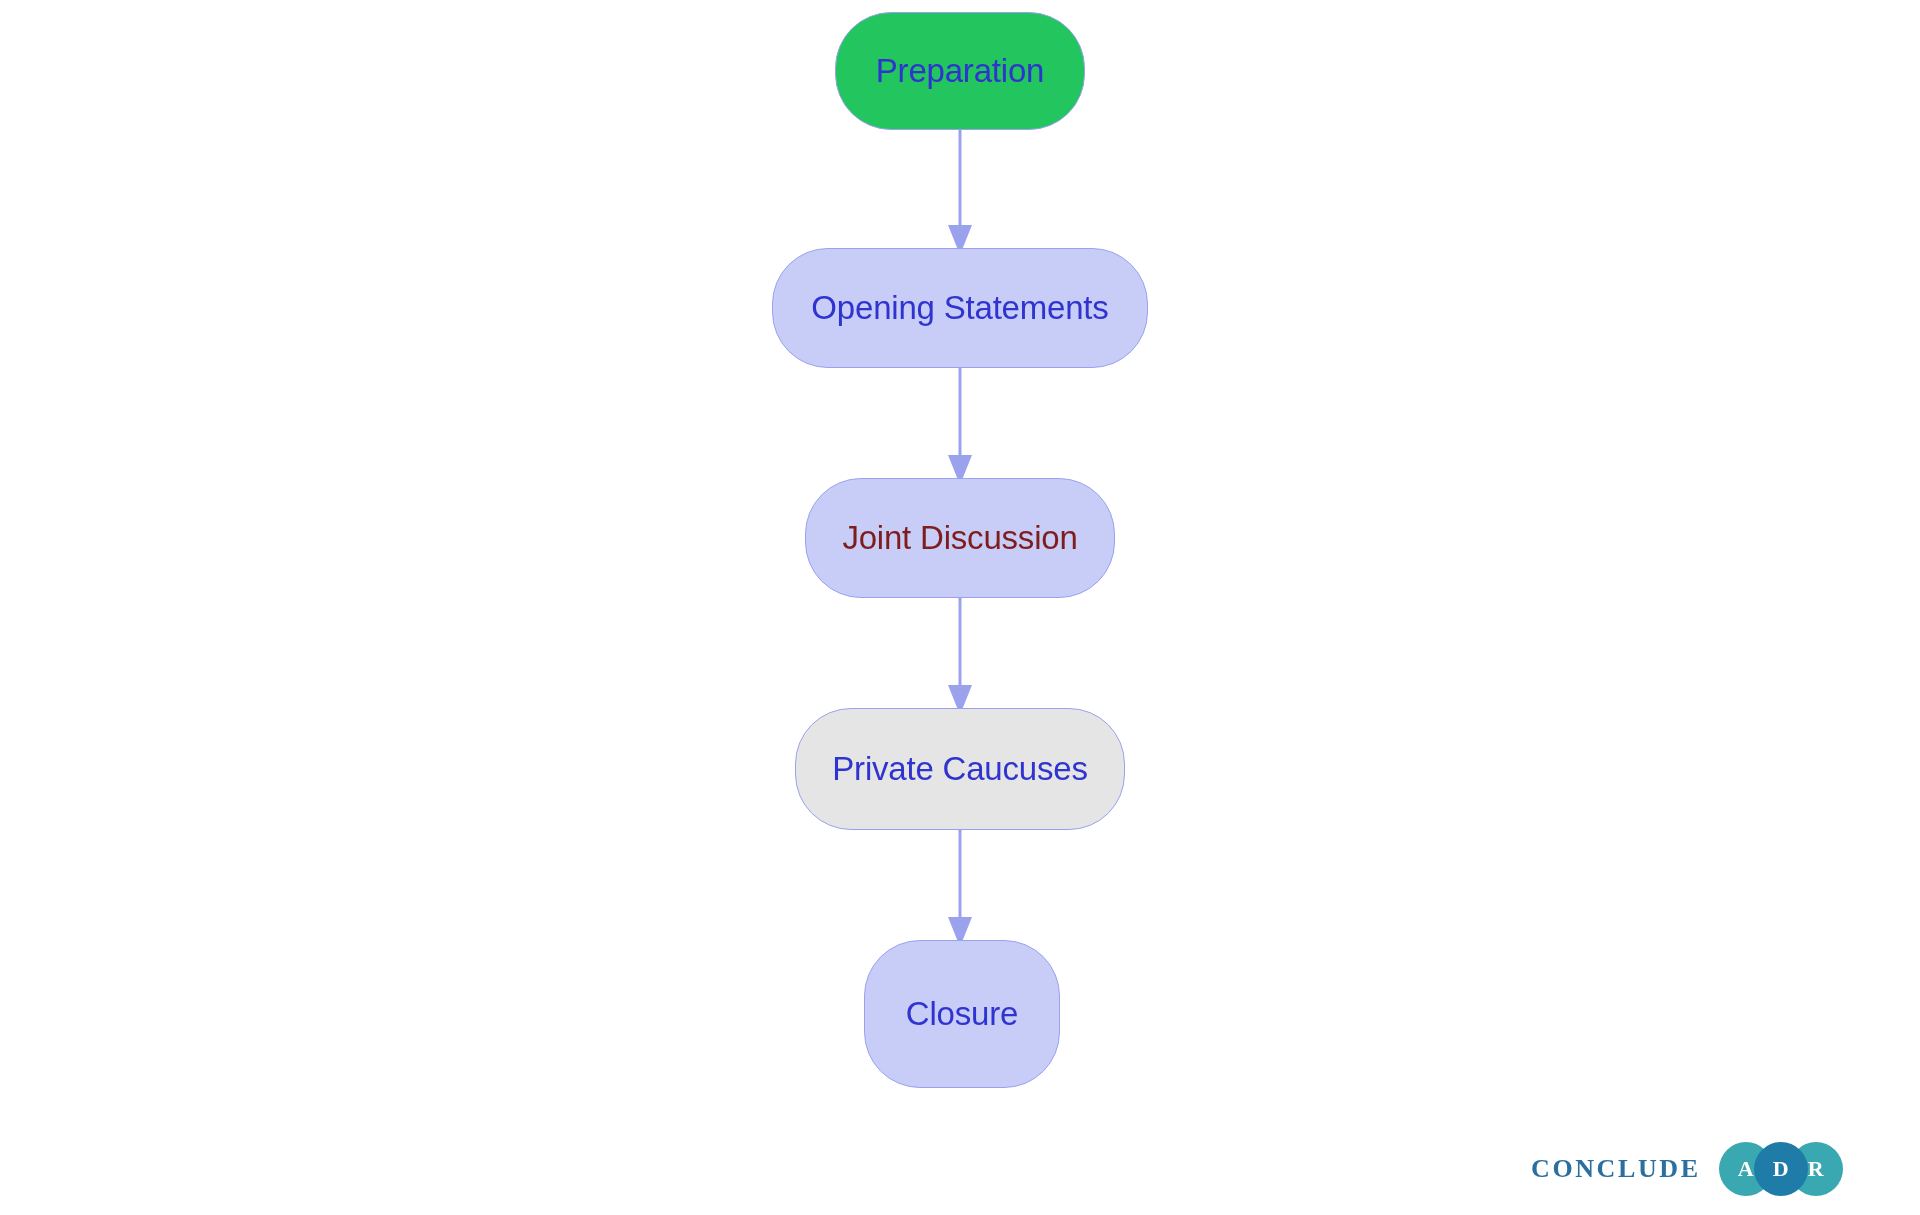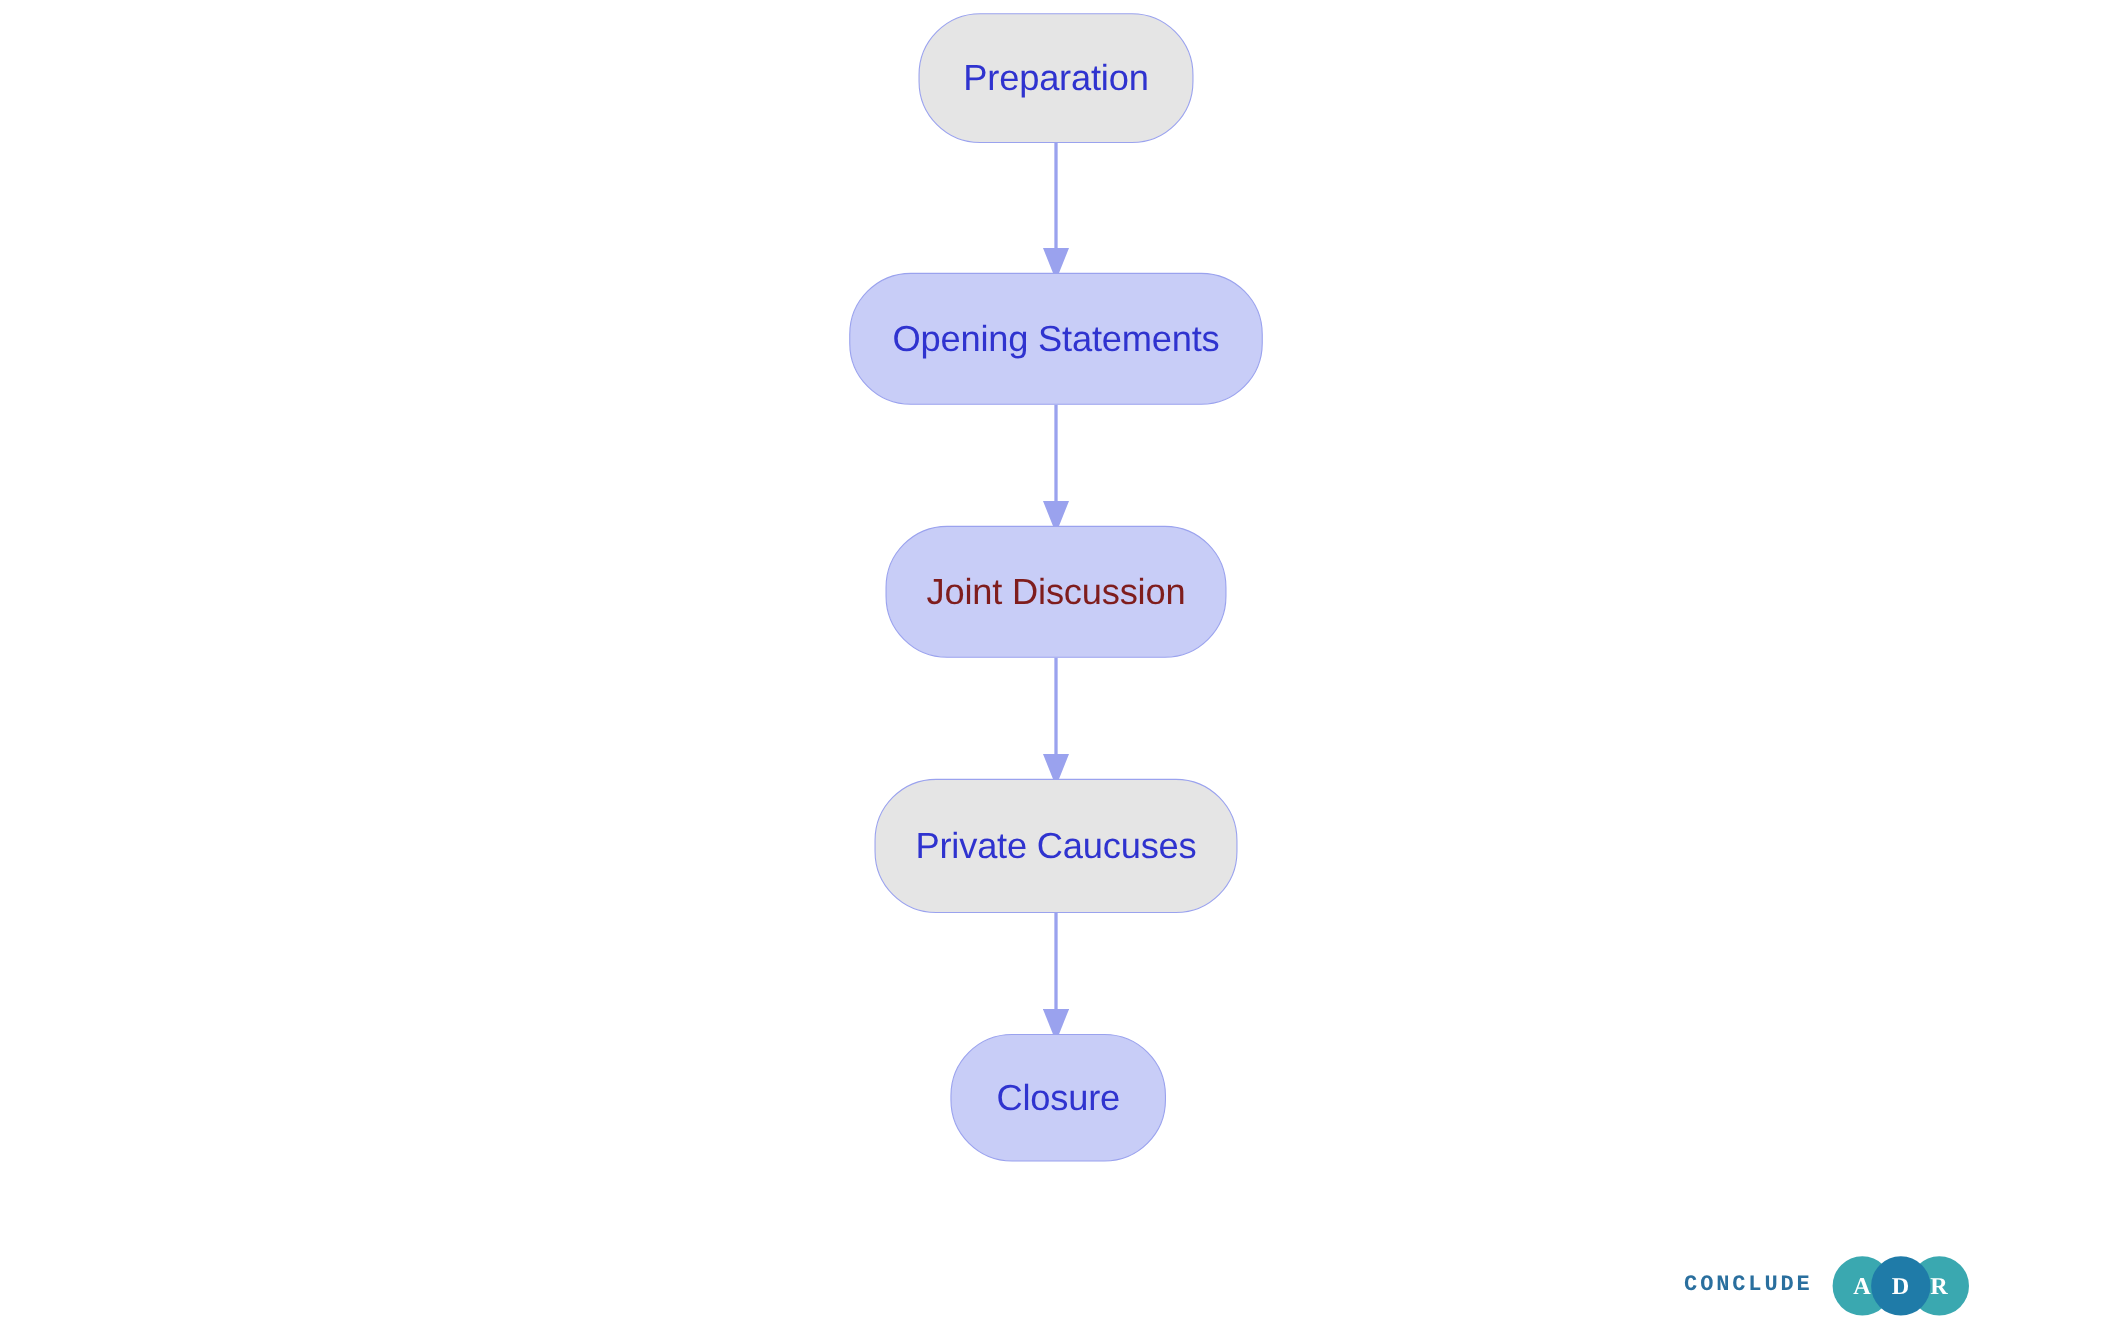--- a/index.html
+++ b/index.html
@@ -40,21 +40,21 @@
     font-weight: 400;
     letter-spacing: -0.2px;
     white-space: nowrap;
     user-select: none;
   }
 
   .node-1 { left: 835px; top: 12px;   width: 250px; height: 118px; }
   .node-2 { left: 772px; top: 248px;  width: 376px; height: 120px; justify-content: center; }
   .node-3 { left: 805px; top: 478px;  width: 310px; height: 120px; }
   .node-4 { left: 795px; top: 708px;  width: 330px; height: 122px; }
-  .node-5 { left: 864px; top: 940px;  width: 196px; height: 116px; text-align: center; }
+  .node-5 { left: 864px; top: 940px;  width: 196px; height: 148px; text-align: center; }
 
   
   #connectors {
     position: absolute;
     left: 0;
     top: 0;
     width: 1920px;
     height: 1215px;
     pointer-events: none;
   }
@@ -62,22 +62,22 @@
   
   #brand-logo {
     position: absolute;
     left: 1531px;
     top: 1142px;
     display: flex;
     align-items: center;
     gap: 18px;
   }
   #brand-wordmark {
-    font-family: Liberation Mono, monospace;
-    font-size: 20px;
+    font-family: Liberation Serif, serif;
+    font-size: 26px;
     font-weight: 700;
     color: #2a6f9e;
     letter-spacing: 2.6px;
     line-height: 1;
     white-space: nowrap;
   }
   #brand-circles {
     position: relative;
     width: 124px;
     height: 54px;
@@ -115,21 +115,21 @@
 
     <line x1="960" y1="130" x2="960" y2="240" stroke="#9aa2ee" stroke-width="3" marker-end="url(#arrowhead)"></line>
 
     <line x1="960" y1="368" x2="960" y2="470" stroke="#9aa2ee" stroke-width="3" marker-end="url(#arrowhead)"></line>
 
     <line x1="960" y1="598" x2="960" y2="700" stroke="#9aa2ee" stroke-width="3" marker-end="url(#arrowhead)"></line>
 
     <line x1="960" y1="830" x2="960" y2="932" stroke="#9aa2ee" stroke-width="3" marker-end="url(#arrowhead)"></line>
   </svg>
 
-  <div class="node node-1" style="background: #e5e5e5; border-color: rgb(154, 162, 238); color: rgb(47, 51, 207);">
+  <div class="node node-1" style="background: #22c55e; border-color: rgb(154, 162, 238); color: rgb(47, 51, 207);">
     <span>Preparation</span>
   </div>
 
   <div class="node node-2" style="background: rgb(200, 205, 247); border-color: rgb(154, 162, 238); color: rgb(47, 51, 207);">
     <span>Opening Statements</span>
   </div>
 
   <div class="node node-3" style="background: rgb(200, 205, 247); border-color: rgb(154, 162, 238); color: #7f1d1d;">
     <span>Joint Discussion</span>
   </div>

